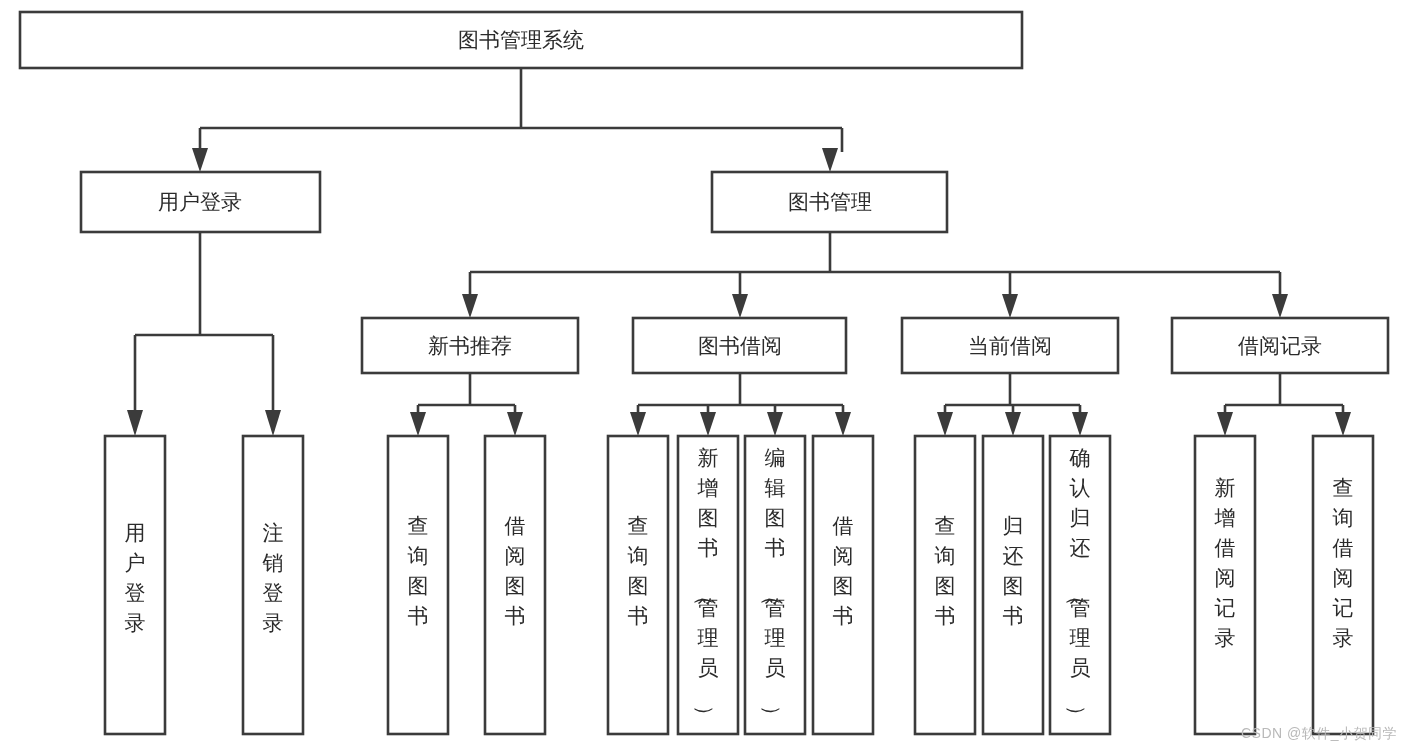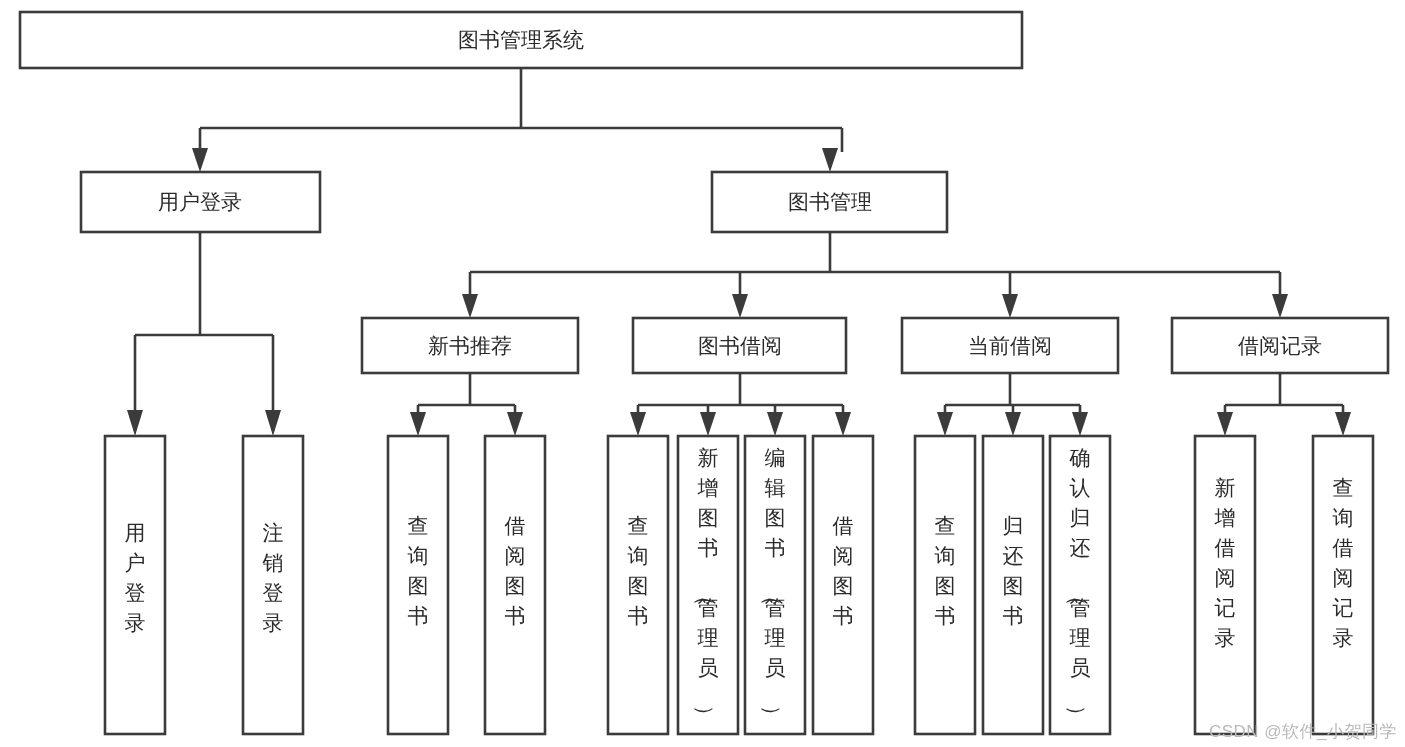--- a/index.html
+++ b/index.html
@@ -52,21 +52,21 @@
     font-family: "Liberation Sans", "DejaVu Sans", sans-serif;
     font-size: 21px;
     fill: #2b2b2b;
     text-anchor: middle;
   }
   .watermark-text {
     position: absolute;
     right: 8px;
     bottom: 4px;
     font-family: "Liberation Sans", "DejaVu Sans", sans-serif;
-    font-size: 17px;
+    font-size: 14px;
     color: #b9b9b9;
     white-space: nowrap;
     letter-spacing: 0.5px;
     user-select: none;
   }
 </style>
 </head>
 <body>
 
 <div id="diagram-root">

